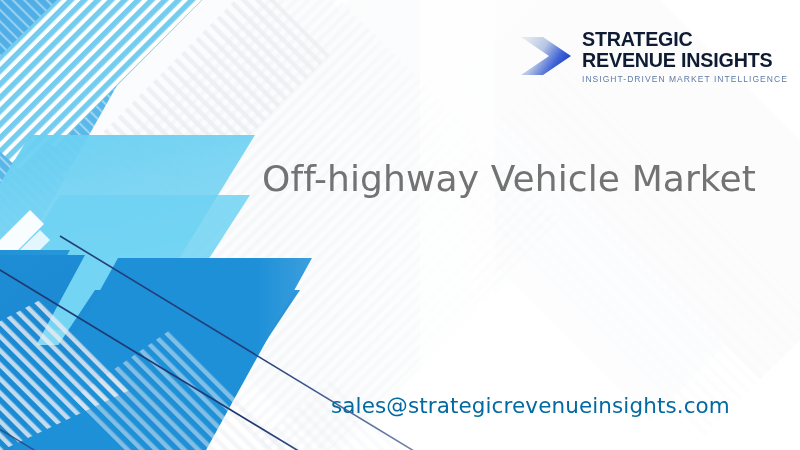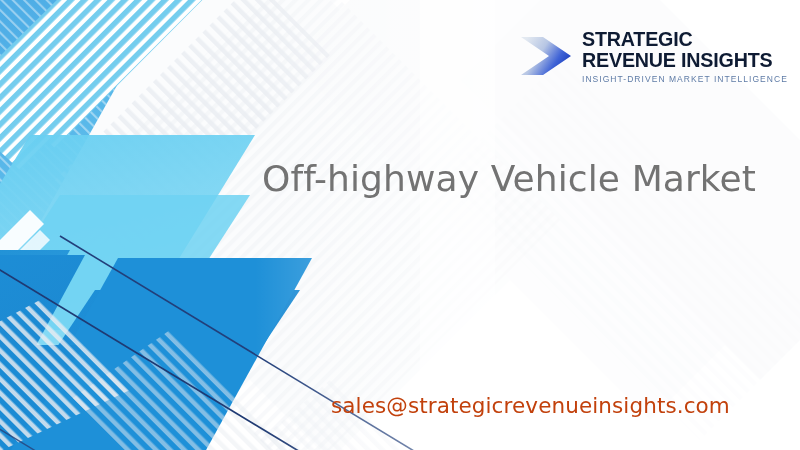--- a/index.html
+++ b/index.html
@@ -77,21 +77,21 @@
   }
 
   
   #email {
     position:absolute;
     left:331px; top:392px;
     font-family:"DejaVu Sans", sans-serif;
     font-weight:400;
     font-size:21.5px;
     line-height:28px;
-    color:#c2410c;
+    color:#0369a1;
     letter-spacing:0.1px;
     white-space:nowrap;
   }
 </style>
 </head>
 <body>
 
 <div id="slide">
 
   <svg id="art" viewBox="0 0 800 450" width="800" height="450" xmlns="http://www.w3.org/2000/svg">

